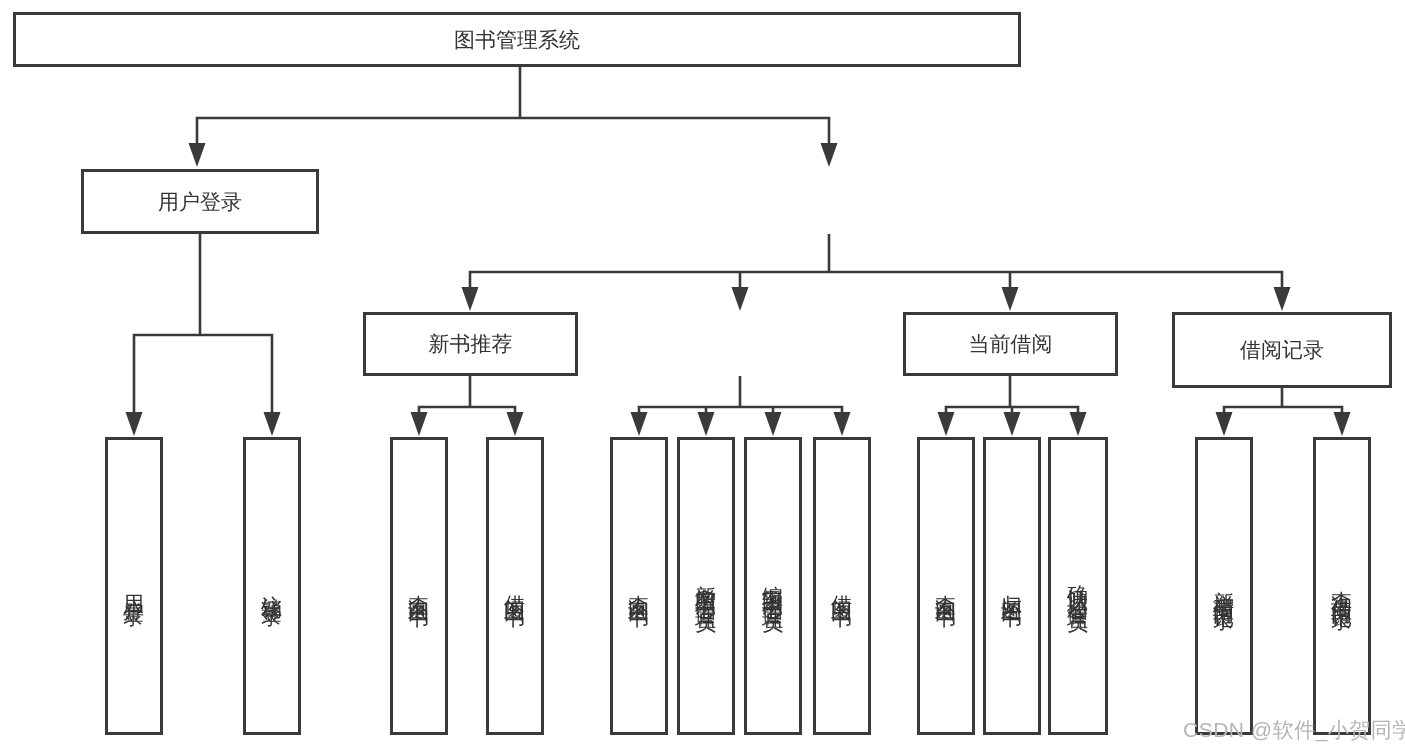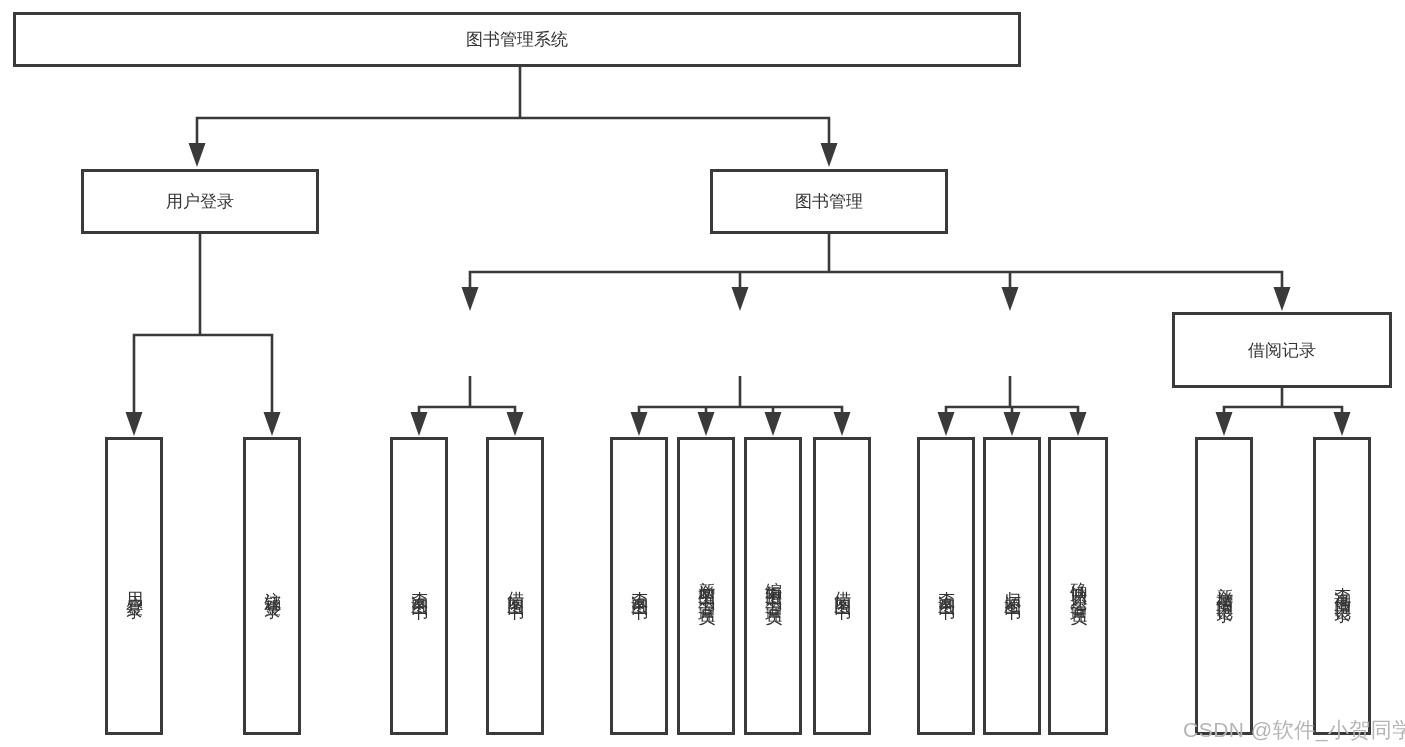--- a/index.html
+++ b/index.html
@@ -24,21 +24,21 @@
   }
   .connectors polygon{
     fill:var(--line);stroke:none;
   }
   .node{
     position:absolute;box-sizing:border-box;
     border:3px solid var(--line);
     background:var(--bg);
     display:flex;align-items:center;justify-content:center;
     color:var(--text);
-    font-size:17px;
+    font-size:21px;
     z-index:2;
   }
   .node .h{white-space:nowrap;}
   .node .v{
     writing-mode:vertical-rl;
     text-orientation:mixed;
     letter-spacing:4px;
     line-height:1.1;
     white-space:nowrap;
   }
@@ -90,24 +90,27 @@
     <polygon points="1333.5,412 1350.5,412 1342,436"></polygon>
   </svg>
 
   <div class="node" style="left:13px;top:12px;width:1008px;height:55px">
     <span class="h">图书管理系统</span>
   </div>
 
   <div class="node" style="left:81px;top:169px;width:238px;height:65px">
     <span class="h">用户登录</span>
   </div>
-  <div class="node" style="left:710px;top:169px;width:238px;height:65px">
-    <span class="h">图书管理</span>
+
+  <div class="node" style="left:363px;top:312px;width:215px;height:64px">
+    <span class="h">新书推荐</span>
   </div>
-
+  <div class="node" style="left:903px;top:312px;width:215px;height:64px">
+    <span class="h">当前借阅</span>
+  </div>
   <div class="node" style="left:1172px;top:312px;width:220px;height:76px">
     <span class="h">借阅记录</span>
   </div>
 
   <div class="node leaf" style="left:105px;top:437px;width:58px;height:298px">
     <span class="v">用户登录</span>
   </div>
   <div class="node leaf" style="left:243px;top:437px;width:58px;height:298px">
     <span class="v">注销登录</span>
   </div>

